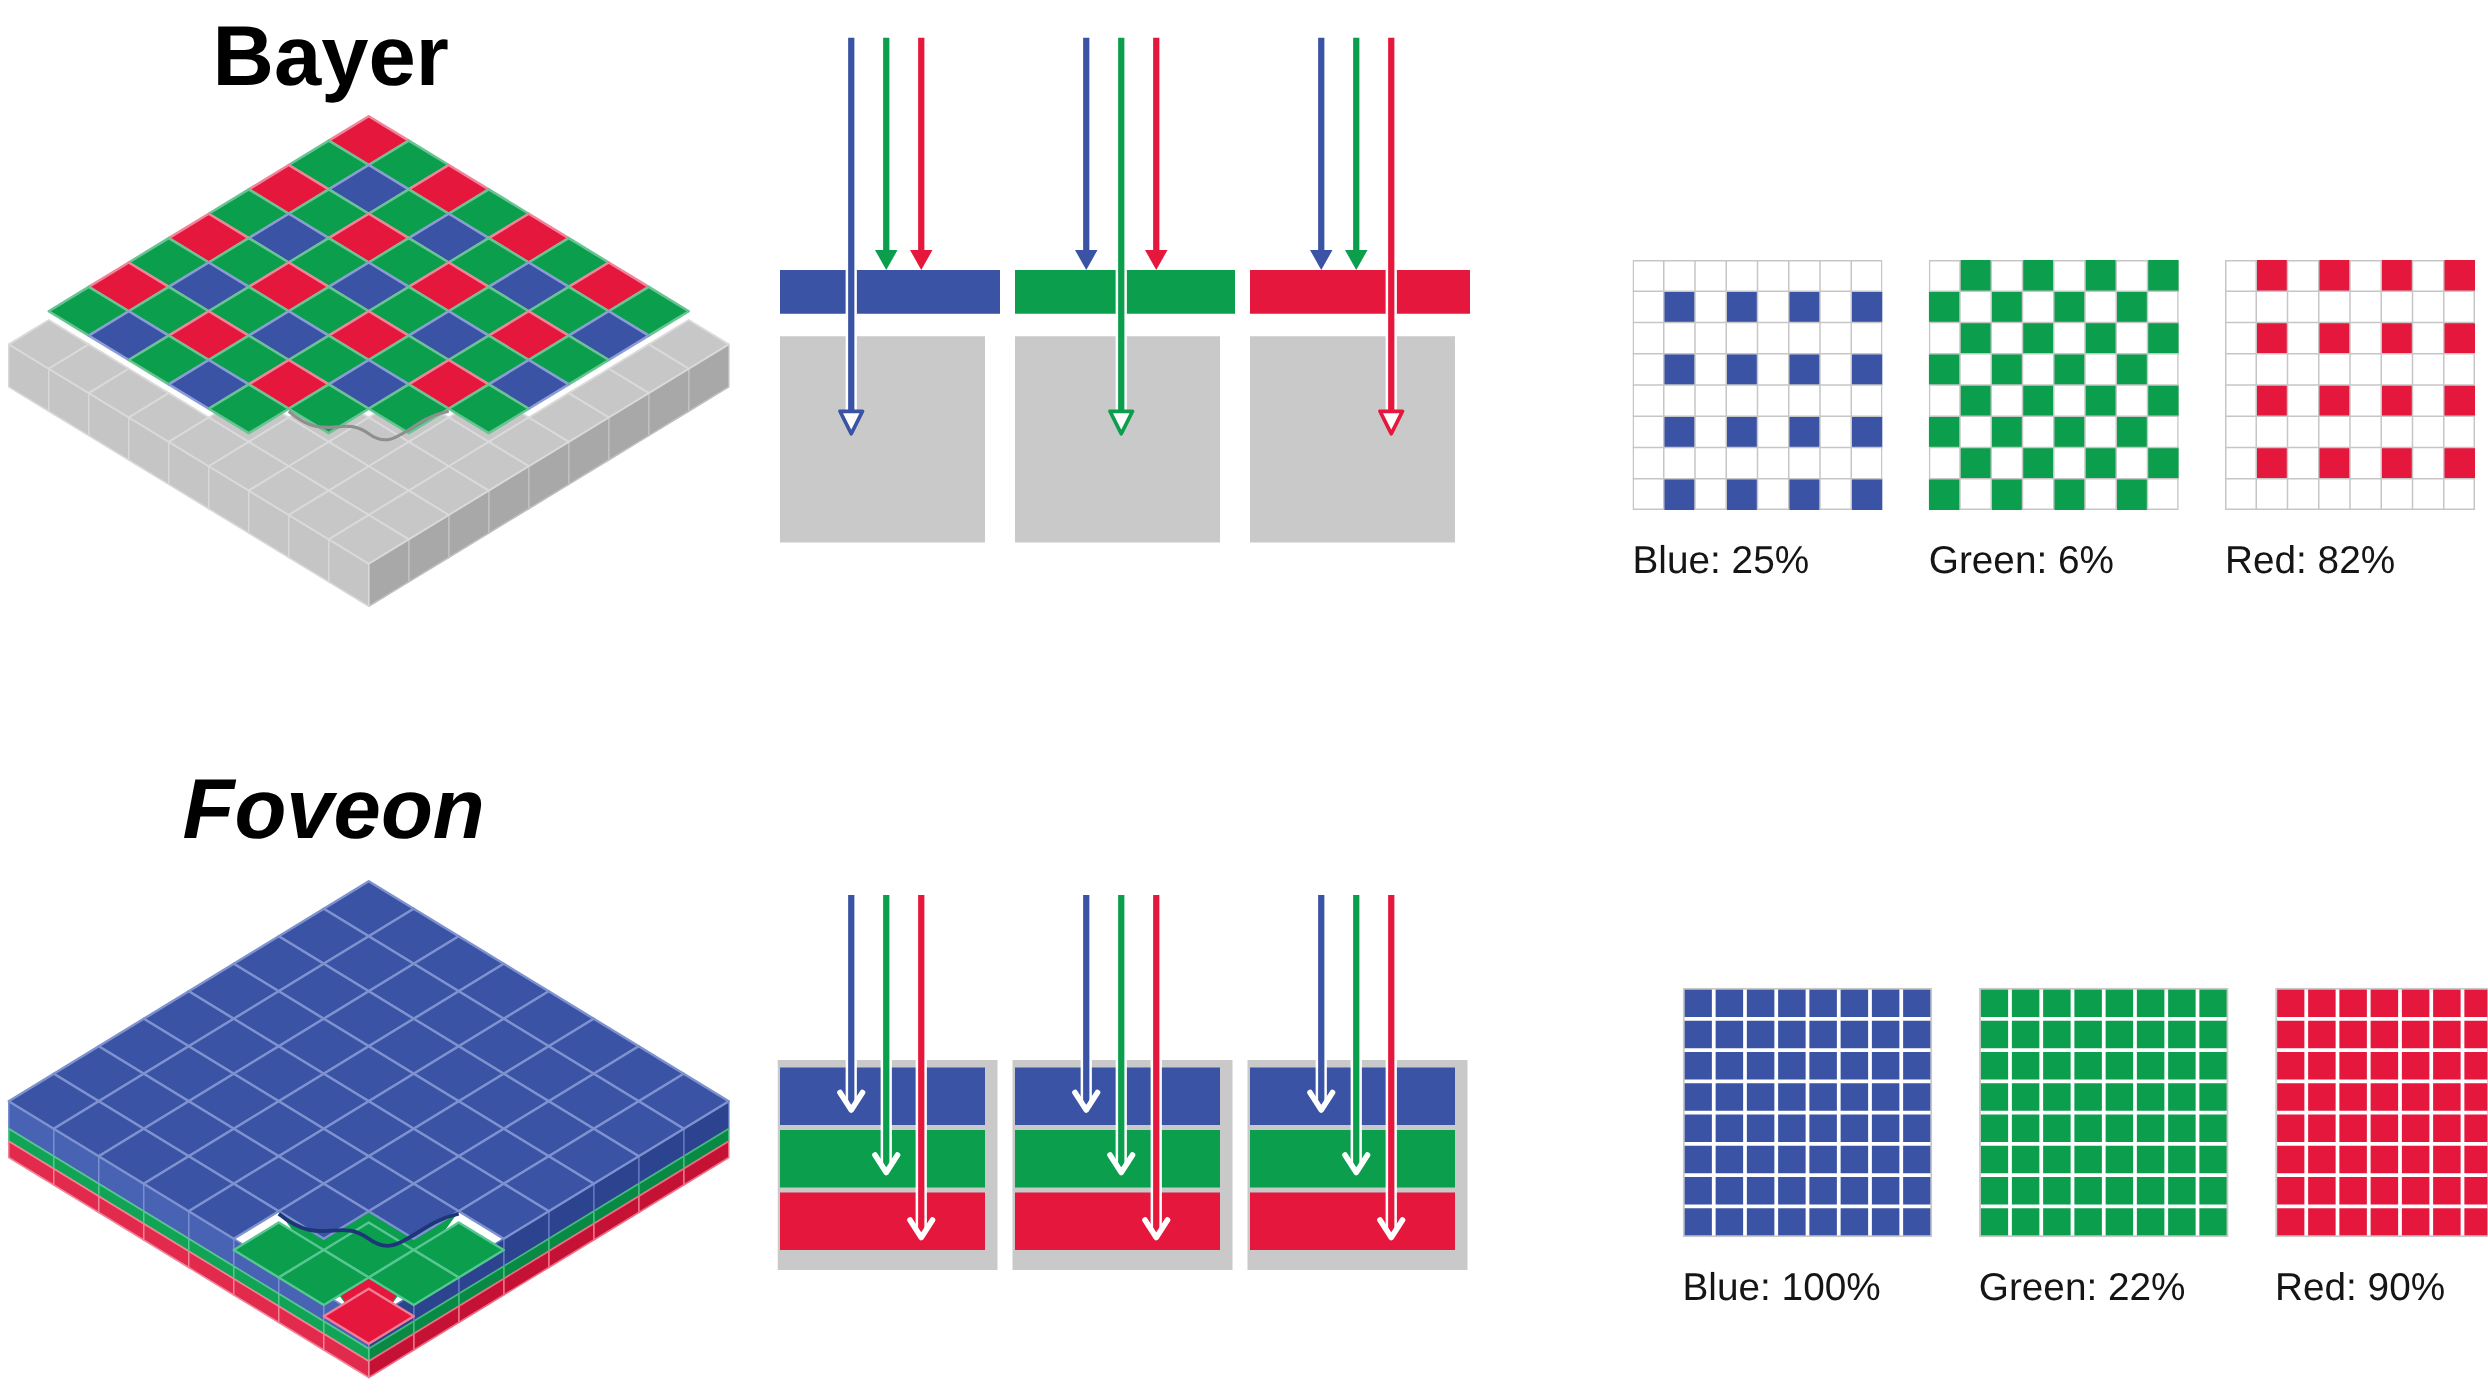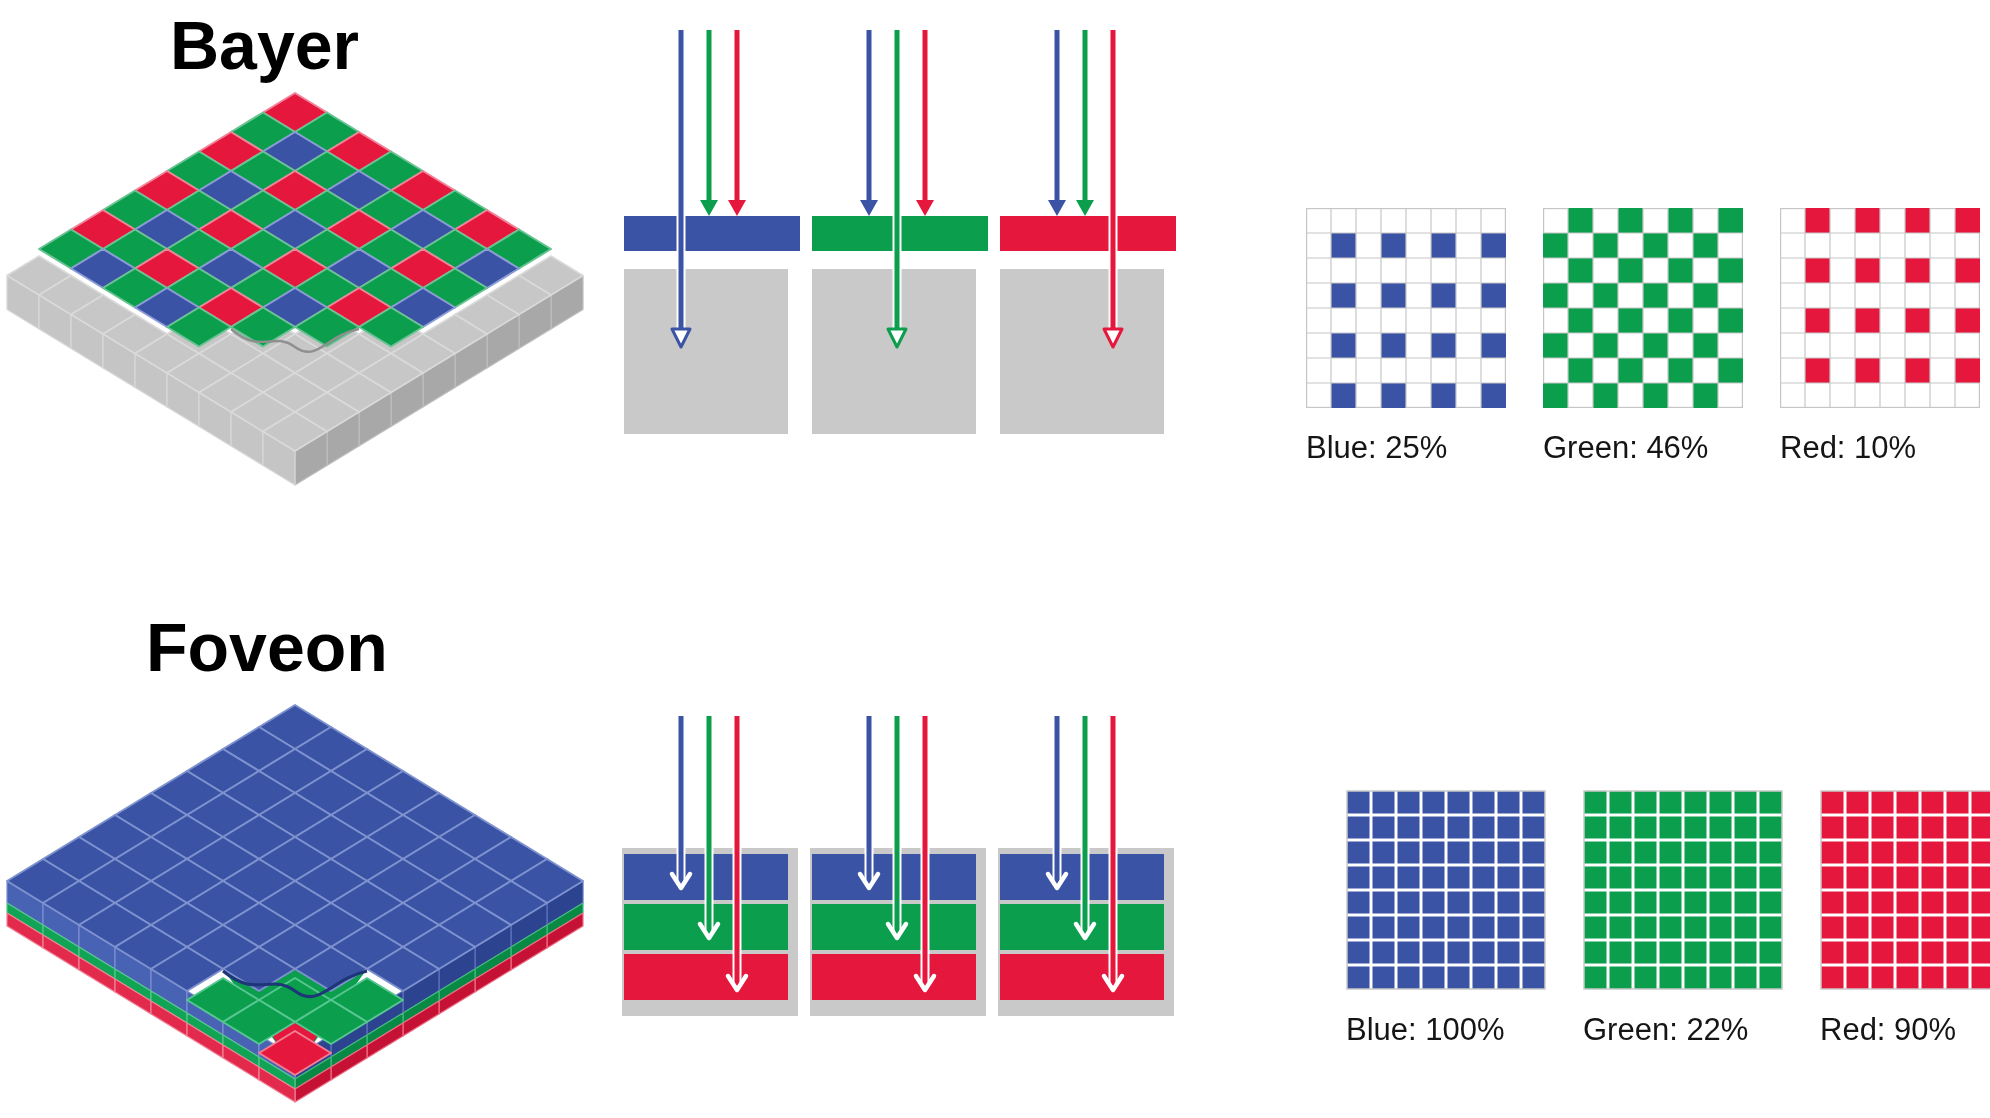--- a/index.html
+++ b/index.html
@@ -249,21 +249,21 @@
         <line x1="0" y1="75" x2="200" y2="75" stroke="#c6c6c6" stroke-width="1.2"></line>
         <line x1="100" y1="0" x2="100" y2="200" stroke="#c6c6c6" stroke-width="1.2"></line>
         <line x1="0" y1="100" x2="200" y2="100" stroke="#c6c6c6" stroke-width="1.2"></line>
         <line x1="125" y1="0" x2="125" y2="200" stroke="#c6c6c6" stroke-width="1.2"></line>
         <line x1="0" y1="125" x2="200" y2="125" stroke="#c6c6c6" stroke-width="1.2"></line>
         <line x1="150" y1="0" x2="150" y2="200" stroke="#c6c6c6" stroke-width="1.2"></line>
         <line x1="0" y1="150" x2="200" y2="150" stroke="#c6c6c6" stroke-width="1.2"></line>
         <line x1="175" y1="0" x2="175" y2="200" stroke="#c6c6c6" stroke-width="1.2"></line>
         <line x1="0" y1="175" x2="200" y2="175" stroke="#c6c6c6" stroke-width="1.2"></line>
       </svg>
-    <figcaption>Green: 46%</figcaption>
+    <figcaption>Green: 6%</figcaption>
   </figure>
   <figure class="coverage">
     <svg width="200" height="200">
         <rect x="0.6" y="0.6" width="198.8" height="198.8" fill="#ffffff" stroke="#c6c6c6" stroke-width="1.2"></rect>
         <rect x="25" y="0" width="25" height="25" fill="#e6173c"></rect>
         <rect x="75" y="0" width="25" height="25" fill="#e6173c"></rect>
         <rect x="125" y="0" width="25" height="25" fill="#e6173c"></rect>
         <rect x="175" y="0" width="25" height="25" fill="#e6173c"></rect>
         <rect x="25" y="50" width="25" height="25" fill="#e6173c"></rect>
         <rect x="75" y="50" width="25" height="25" fill="#e6173c"></rect>
@@ -285,25 +285,25 @@
         <line x1="0" y1="75" x2="200" y2="75" stroke="#c6c6c6" stroke-width="1.2"></line>
         <line x1="100" y1="0" x2="100" y2="200" stroke="#c6c6c6" stroke-width="1.2"></line>
         <line x1="0" y1="100" x2="200" y2="100" stroke="#c6c6c6" stroke-width="1.2"></line>
         <line x1="125" y1="0" x2="125" y2="200" stroke="#c6c6c6" stroke-width="1.2"></line>
         <line x1="0" y1="125" x2="200" y2="125" stroke="#c6c6c6" stroke-width="1.2"></line>
         <line x1="150" y1="0" x2="150" y2="200" stroke="#c6c6c6" stroke-width="1.2"></line>
         <line x1="0" y1="150" x2="200" y2="150" stroke="#c6c6c6" stroke-width="1.2"></line>
         <line x1="175" y1="0" x2="175" y2="200" stroke="#c6c6c6" stroke-width="1.2"></line>
         <line x1="0" y1="175" x2="200" y2="175" stroke="#c6c6c6" stroke-width="1.2"></line>
       </svg>
-    <figcaption>Red: 10%</figcaption>
+    <figcaption>Red: 82%</figcaption>
   </figure>
 </div>
 
-<h2 class="panel-title abs" style="left:146px;top:610px;">Foveon</h2>
+<h2 class="panel-title abs" style="left:146px;top:610px;font-style:italic;">Foveon</h2>
 
 <svg id="foveon-iso" class="abs" style="left:0;top:700px;" width="590" height="410" viewBox="0 0 590 410">
     <g>
       <polygon points="583,181 547,203 547,225 583,203" fill="#2c4390" stroke="#5e74bd" stroke-width="1.2" stroke-linejoin="round"></polygon>
       <polygon points="583,203 547,225 547,235 583,213" fill="#098a44" stroke="#45b97e" stroke-width="1.2" stroke-linejoin="round"></polygon>
       <polygon points="583,213 547,235 547,248 583,226" fill="#c51134" stroke="#ee6d85" stroke-width="1.2" stroke-linejoin="round"></polygon>
       <polygon points="547,203 511,225 511,247 547,225" fill="#2c4390" stroke="#5e74bd" stroke-width="1.2" stroke-linejoin="round"></polygon>
       <polygon points="547,225 511,247 511,257 547,235" fill="#098a44" stroke="#45b97e" stroke-width="1.2" stroke-linejoin="round"></polygon>
       <polygon points="547,235 511,257 511,270 547,248" fill="#c51134" stroke="#ee6d85" stroke-width="1.2" stroke-linejoin="round"></polygon>
       <polygon points="511,225 475,247 475,269 511,247" fill="#2c4390" stroke="#5e74bd" stroke-width="1.2" stroke-linejoin="round"></polygon>

